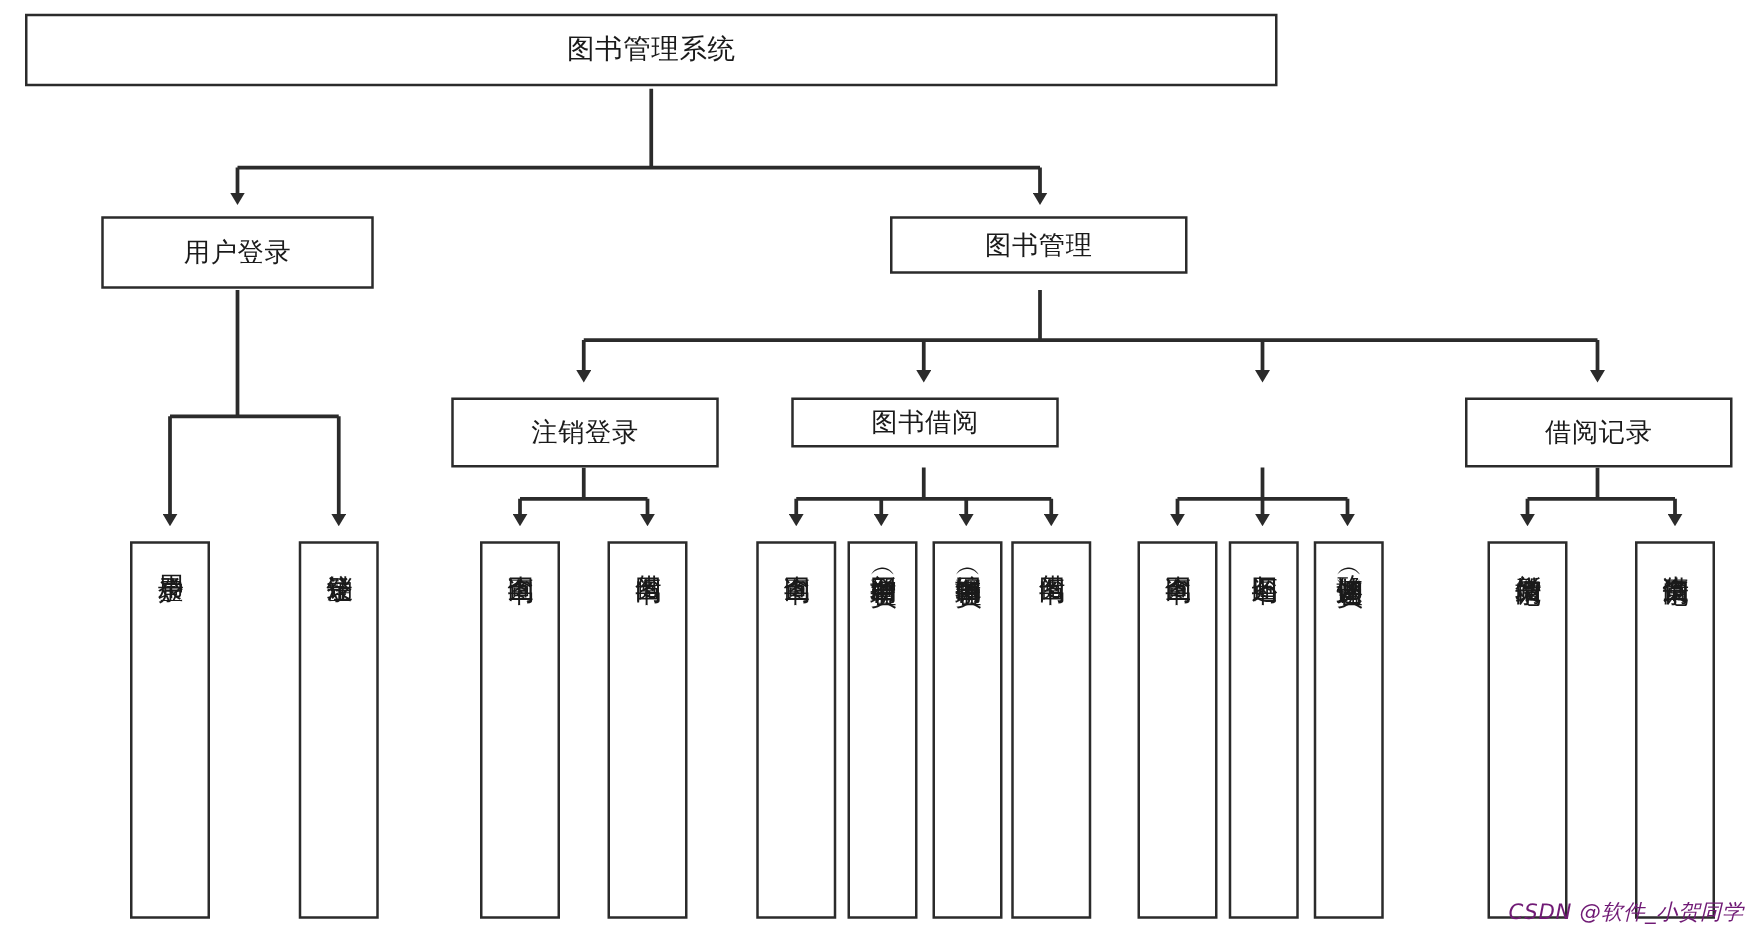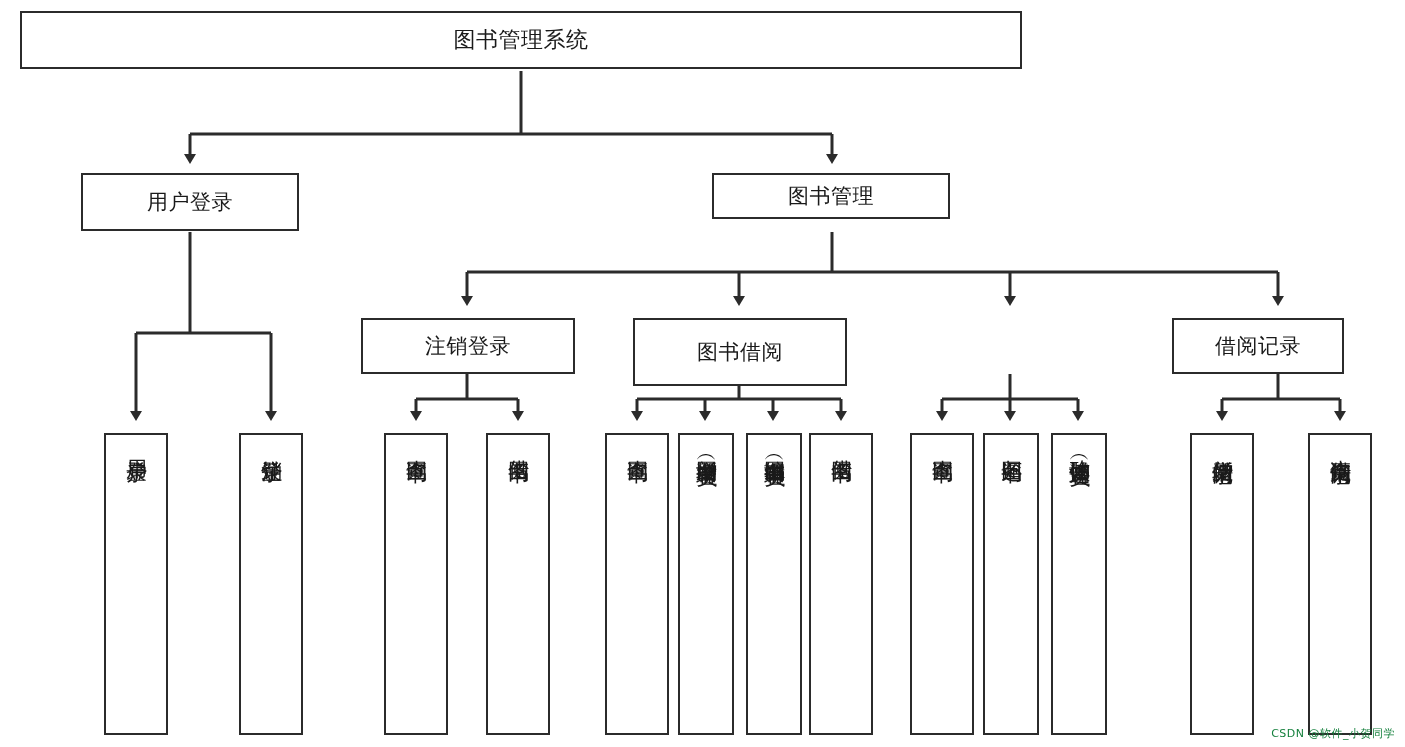--- a/index.html
+++ b/index.html
@@ -59,25 +59,26 @@
     font-size: 21px;
     line-height: 1.12;
     letter-spacing: 1px;
     white-space: normal;
     max-height: 292px;
   }
   .watermark {
     position: absolute;
     right: 10px;
     bottom: 6px;
-    font-size: 11px;
-    color: #15803d;
+    font-size: 17px;
+    color: #701a75;
     letter-spacing: 0.5px;
     white-space: nowrap;
     user-select: none;
+    font-style: italic;
   }
 </style>
 </head>
 <body>
 
 <div id="canvas">
 
   <svg class="wires" viewBox="0 0 1405 747" xmlns="http://www.w3.org/2000/svg">
     <defs>
       <marker id="arrow" markerWidth="10" markerHeight="12" refX="1" refY="6" orient="auto" markerUnits="userSpaceOnUse">
@@ -137,26 +138,26 @@
   </div>
 
   <div class="node h" style="left:712px; top:173px; width:238px; height:46px;">
     <span class="lbl">图书管理</span>
   </div>
 
   <div class="node h" style="left:361px; top:318px; width:214px; height:56px;">
     <span class="lbl">注销登录</span>
   </div>
 
-  <div class="node h" style="left:633px; top:318px; width:214px; height:68px;">
+  <div class="node h" style="left:633px; top:318px; width:214px; height:40px;">
     <span class="lbl">图书借阅</span>
   </div>
 
 
-  <div class="node h" style="left:1172px; top:318px; width:172px; height:56px;">
+  <div class="node h" style="left:1172px; top:318px; width:214px; height:56px;">
     <span class="lbl">借阅记录</span>
   </div>
 
   <div class="node v" style="left:104px; top:433px; width:64px; height:302px;">
     <span class="lbl">用户登录</span>
   </div>
 
   <div class="node v" style="left:239px; top:433px; width:64px; height:302px;">
     <span class="lbl">注销登录</span>
   </div>

